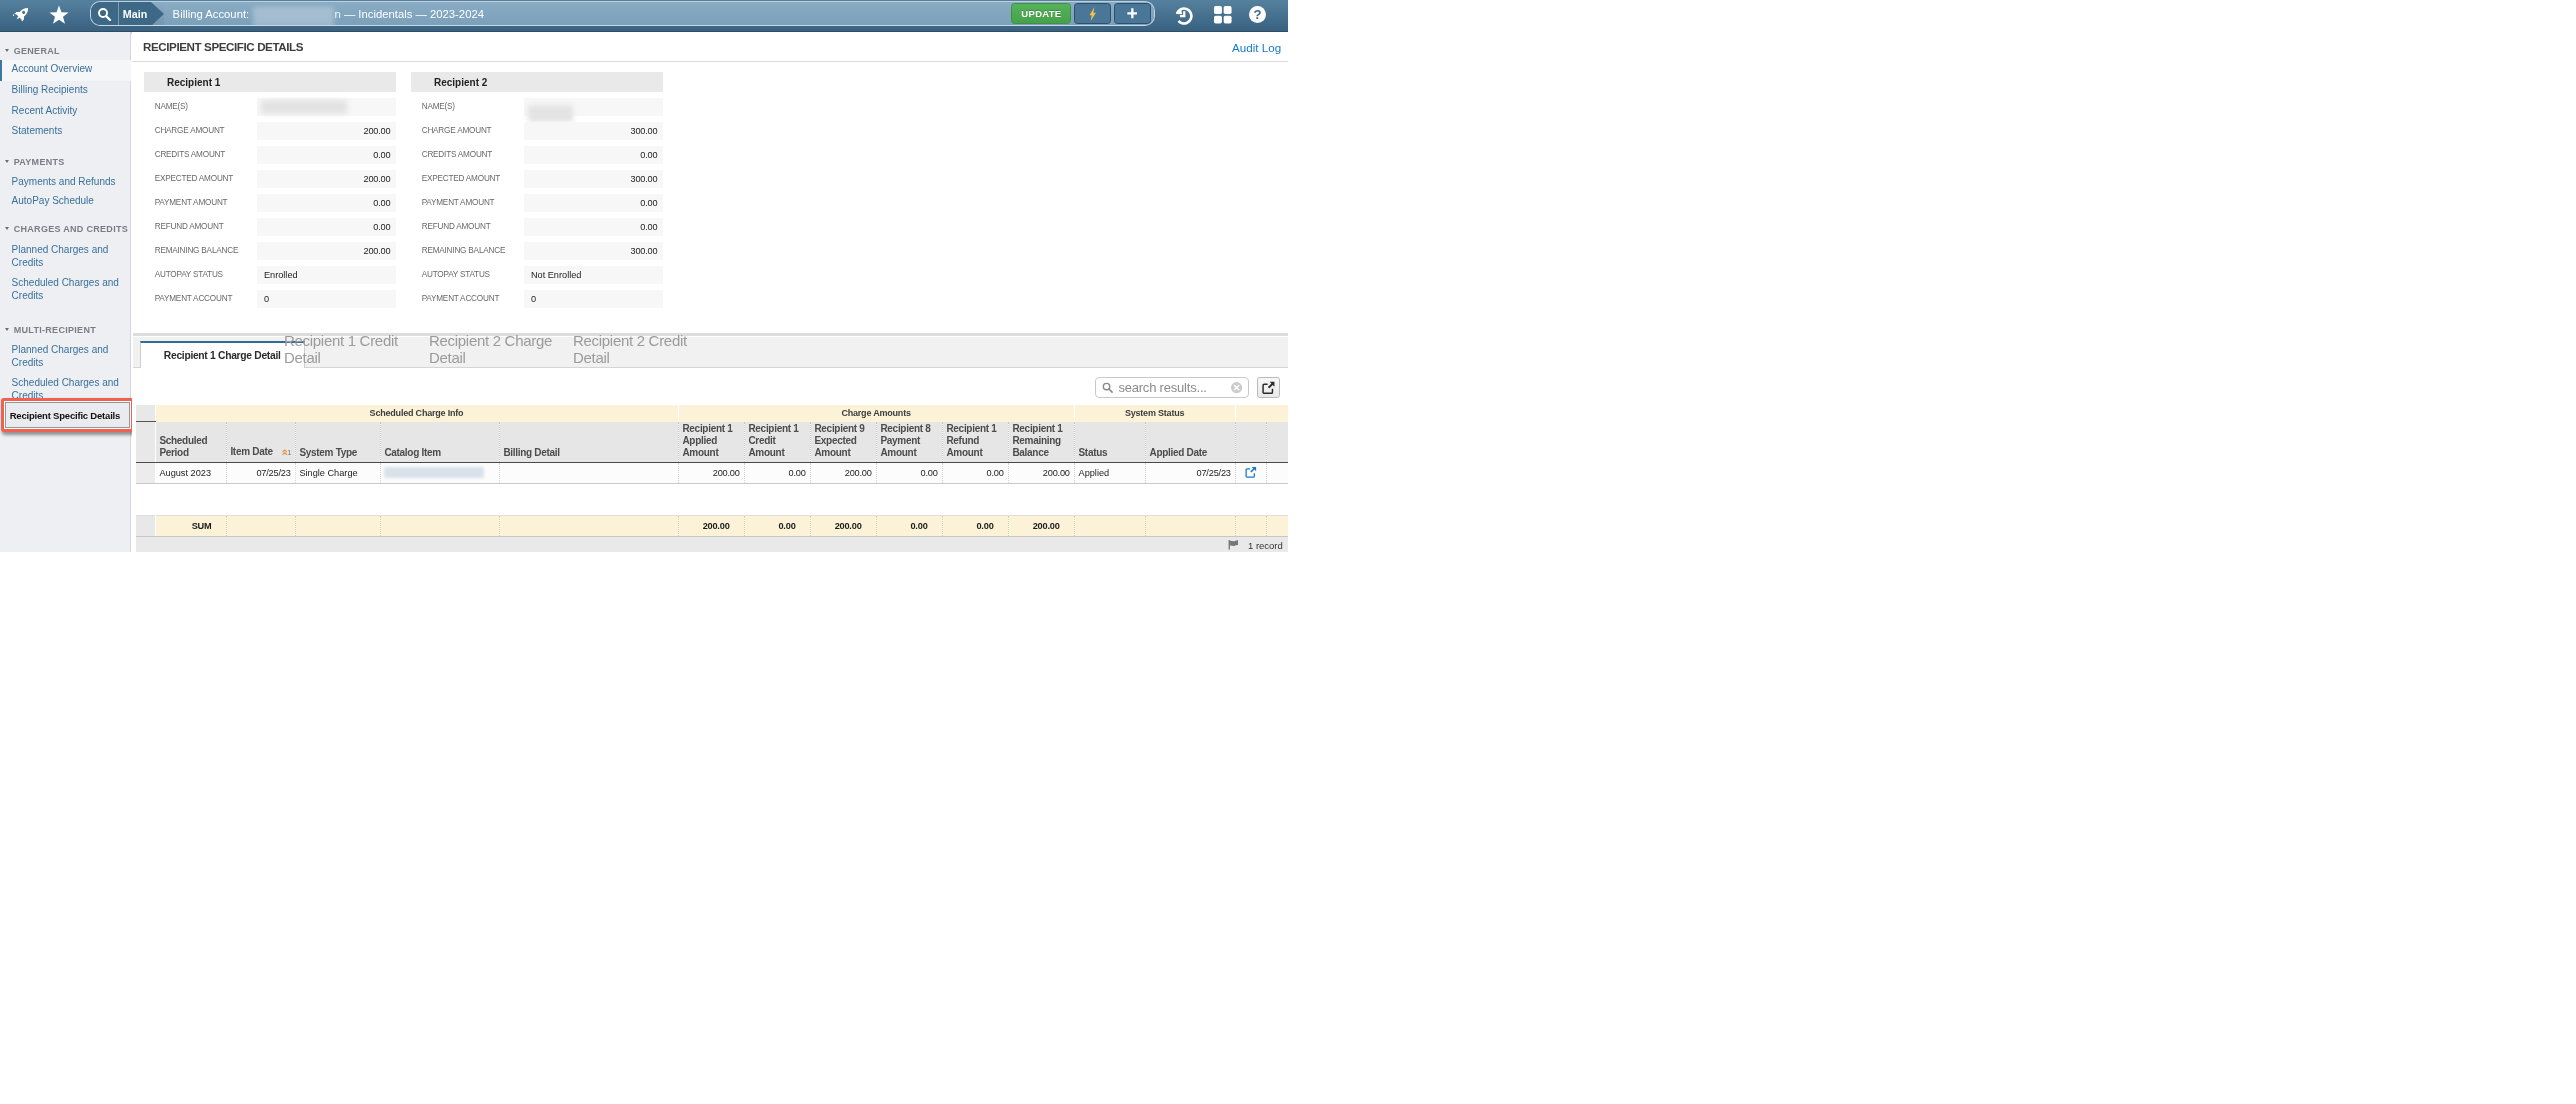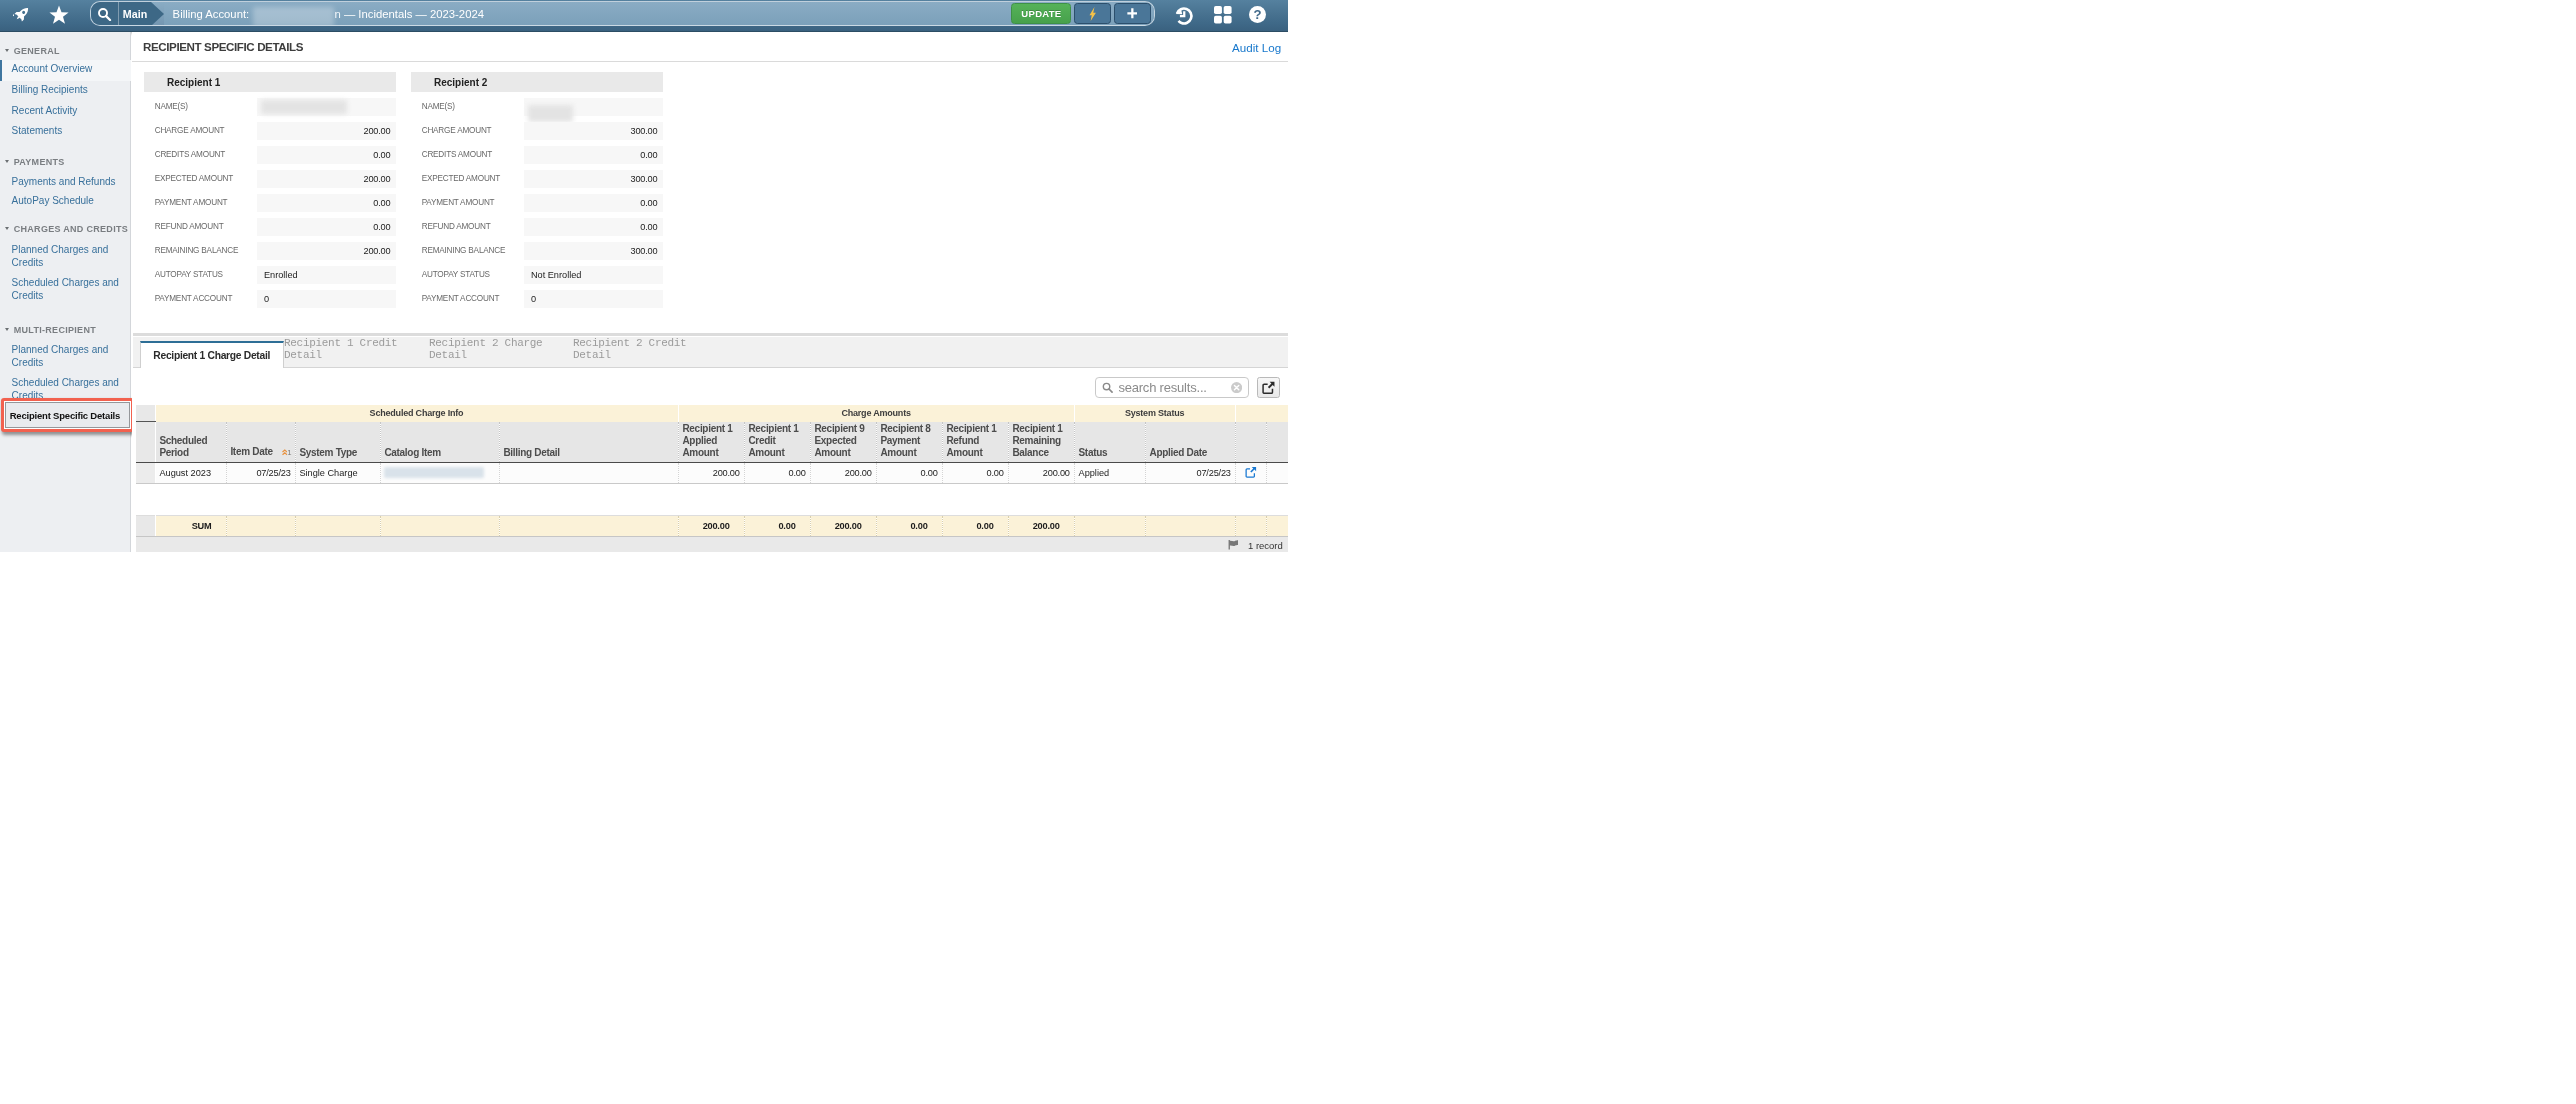--- a/index.html
+++ b/index.html
@@ -60,26 +60,26 @@
 .clabel { position:absolute; left:10.7px; top:4.1px; font-size:8.2px; letter-spacing:-0.2px; color:#686868; }
 .cval { position:absolute; left:113px; width:139px; height:17.6px; background:#f7f7f7; font-size:9.2px;
   color:#1c1c1c; display:flex; align-items:center; }
 .cval.num { justify-content:flex-end; padding-right:5.6px; letter-spacing:-0.2px; }
 .cval.txt { justify-content:flex-start; padding-left:6.9px; }
 
 
 .hr2 { position:absolute; left:133px; top:333px; width:1155px; height:3.4px; background:#dcdcdc; }
 .tabbar { position:absolute; left:133px; top:337px; width:1155px; height:31px; background:#f1f1f1;
   border-bottom:0.9px solid #d5d5d5; }
-.tab-active { position:absolute; left:6.7px; top:3.7px; width:144px; height:27px; background:#fff;
+.tab-active { position:absolute; left:6.7px; top:3.7px; width:165px; height:27px; background:#fff;
   border-top:2.1px solid #2d6e96; border-left:0.9px solid #cfcfcf; border-right:0.9px solid #cfcfcf;
   display:flex; align-items:center; justify-content:center; font-weight:bold; font-size:10.3px;
   letter-spacing:-0.3px; color:#2b2b2b; }
 .tab-i { position:absolute; top:0; height:23px; width:144px; display:flex; align-items:center;
-  justify-content:center; font-size:11px; letter-spacing:-0.3px; color:#9b9b9b;font-family:Liberation Mono, monospace; }
+  justify-content:center; font-size:15px; letter-spacing:-0.3px; color:#9b9b9b; }
 
 
 .searchbox { position:absolute; left:1095px; top:377px; width:154px; height:21px; background:#fff;
   border:0.9px solid #c9c9c9; border-radius:3.9px; display:flex; align-items:center; padding:0 6px; gap:5.2px; }
 .searchbox span { color:#8b8b8b; font-size:13px; flex:1; letter-spacing:-0.2px; }
 .exportbtn { position:absolute; left:1257px; top:377px; width:23px; height:21px;
   background:linear-gradient(180deg,#f7f7f7,#e9e9e9); border:0.9px solid #b9b9b9; border-radius:2.6px;
   display:flex; align-items:center; justify-content:center; }
 
 

